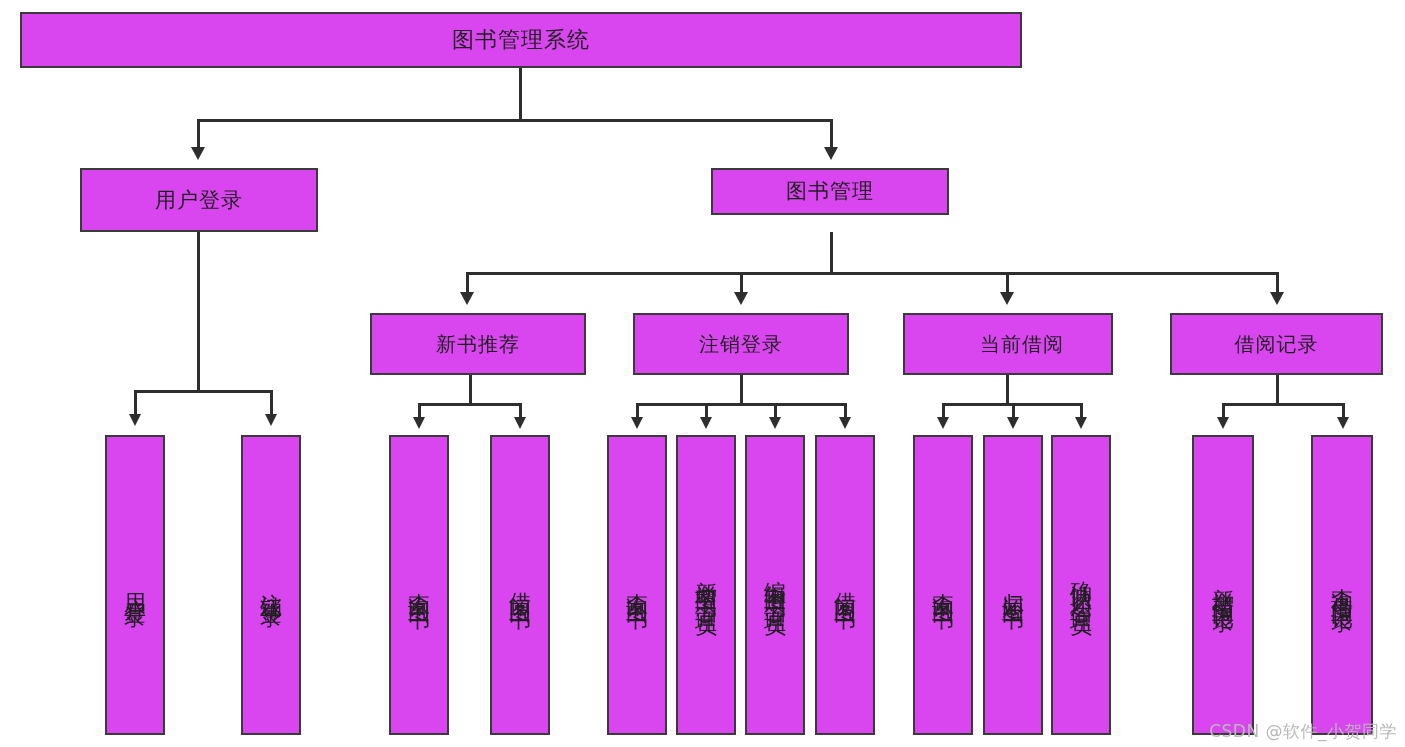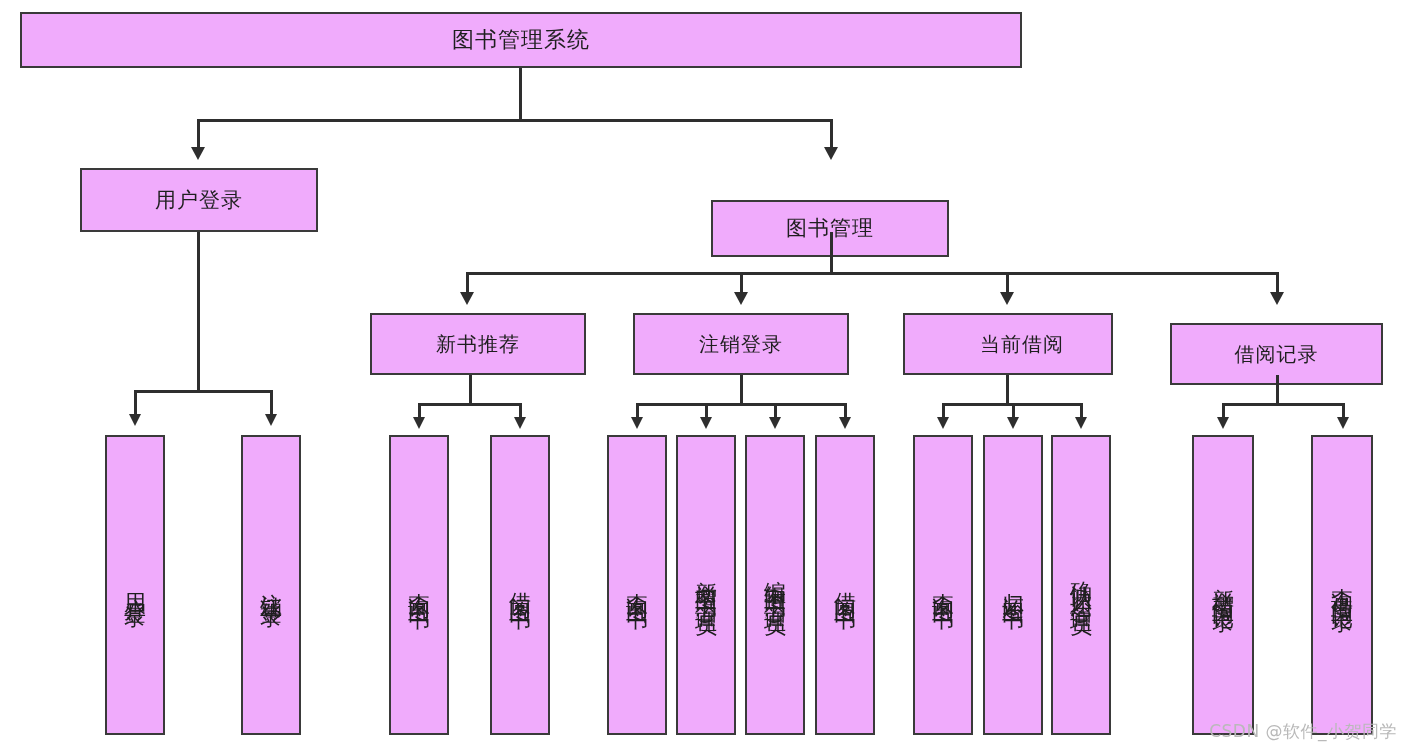--- a/index.html
+++ b/index.html
@@ -12,21 +12,21 @@
     position:relative;
     width:1405px;
     height:747px;
     background:#ffffff;
     overflow:hidden;
   }
   
   .node{
     position:absolute;
     box-sizing:border-box;
-    background:#f0abfc;
+    background:#d946ef;
     border:2.5px solid #3a3a3a;
     display:flex;
     align-items:center;
     justify-content:center;
     text-align:center;
   }
   .node .label{
     font-size:21px;
     line-height:1.25;
     letter-spacing:1px;
@@ -101,21 +101,21 @@
   <div class="ln v" style="left:197px;top:119px;height:30px;"></div>
   <div class="arrow" style="left:191px;top:147px;"></div>
 
   <div class="ln v" style="left:830px;top:119px;height:30px;"></div>
   <div class="arrow" style="left:824px;top:147px;"></div>
 
   <div class="node level2" style="left:80px;top:168px;width:238px;height:64px;">
     <span class="label">用户登录</span>
   </div>
 
-  <div class="node level2" style="left:711px;top:168px;width:238px;height:57px;margin-top:32px;">
+  <div class="node level2" style="left:711px;top:168px;width:238px;height:47px;">
     <span class="label">图书管理</span>
   </div>
 
   <div class="ln v" style="left:197px;top:232px;height:160px;"></div>
   <div class="ln h" style="left:134px;top:390px;width:138px;"></div>
   <div class="ln v" style="left:134px;top:390px;height:26px;"></div>
   <div class="arrow small" style="left:129px;top:414px;"></div>
   <div class="ln v" style="left:270px;top:390px;height:26px;"></div>
   <div class="arrow small" style="left:265px;top:414px;"></div>
 
@@ -135,21 +135,21 @@
   </div>
 
   <div class="node level3" style="left:633px;top:313px;width:216px;height:62px;">
     <span class="label">注销登录</span>
   </div>
 
   <div class="node level3" style="left:903px;top:313px;width:210px;height:62px;padding-left:28px;">
     <span class="label">当前借阅</span>
   </div>
 
-  <div class="node level3" style="left:1170px;top:313px;width:213px;height:62px;margin-top:10px;">
+  <div class="node level3" style="left:1170px;top:313px;width:213px;height:62px;">
     <span class="label">借阅记录</span>
   </div>
 
   <div class="ln v" style="left:469px;top:375px;height:30px;"></div>
   <div class="ln h" style="left:418px;top:403px;width:103px;"></div>
   <div class="ln v" style="left:418px;top:403px;height:16px;"></div>
   <div class="arrow small" style="left:413px;top:417px;"></div>
   <div class="ln v" style="left:519px;top:403px;height:16px;"></div>
   <div class="arrow small" style="left:514px;top:417px;"></div>
 

